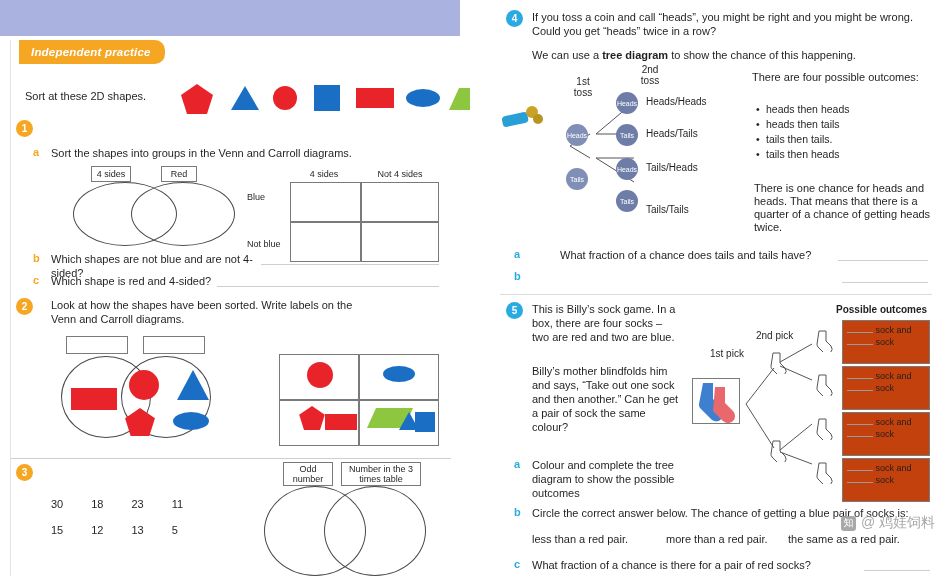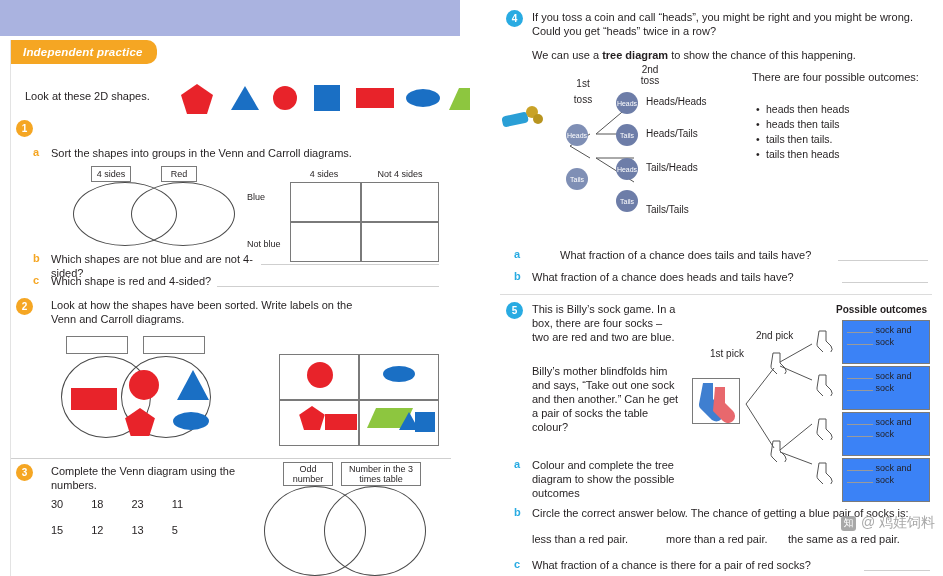--- a/index.html
+++ b/index.html
@@ -22,21 +22,21 @@
   .blue-band {
     position: absolute; left: 0; top: 0; width: 460px; height: 36px;
     background: #aab3e0;
   }
   .left-sheet {
     position: absolute; left: 10px; top: 40px; width: 450px; height: 536px;
     background: #ffffff;
     border-left: 1px solid #e3e3e3;
   }
   .ip-tab {
-    position: absolute; left: 0px; top: 0px;
+    position: absolute; left: 8px; top: 0px;
     background: #f5a623; color: #ffffff;
     font-weight: bold; font-style: italic;
     font-size: 11.5px;
     padding: 6px 14px 6px 12px;
     border-radius: 0 10px 10px 0;
     letter-spacing: .2px;
   }
   .look-label {
     position: absolute; left: 14px; top: 50px; font-size: 11px;
   }
@@ -101,21 +101,21 @@
     display: flex; align-items: center; justify-content: center;
   }
   .node.dark { background: #6d7da8; }
   .bullet-list { position: absolute; font-size: 10.5px; line-height: 15px; }
   .bullet-list div { position: relative; padding-left: 12px; }
   .bullet-list div:before {
     content: "•"; position: absolute; left: 2px; top: 0; color: #231f20;
   }
 
   .ans-box {
-    position: absolute; border: 1px solid #7a7a7a; background: #3b82f6;
+    position: absolute; border: 1px solid #7a7a7a; background: #c2410c;
     font-size: 9px; padding: 3px 4px; line-height: 12px;
   }
   .ans-line { border-bottom: 1px solid #9a9a9a; display:inline-block; width:26px; }
 
   .wm {
     position: absolute; right: 8px; bottom: 44px;
     font-size: 14px; color: #9a9a9a; opacity: .85;
     display: flex; align-items: center; gap: 5px;
   }
   .wm-logo {
@@ -130,21 +130,21 @@
 <body>
 
 <div class="page">
 
   <div class="left-col">
     <div class="blue-band"></div>
     <div class="left-sheet">
 
       <div class="ip-tab">Independent practice</div>
 
-      <div class="look-label">Look at these 2D shapes.</div>
+      <div class="look-label">Sort at these 2D shapes.</div>
 
       <div>
         <div class="sh" style="left:170px; top:44px;">
           <svg width="32" height="30" viewBox="0 0 32 30">
               <polygon points="16,0 32,11 26,30 6,30 0,11" fill="#e8232a"></polygon>
             </svg>
         </div>
         <div class="sh tri" style="left:220px; top:46px;"></div>
         <div class="sh circle-red" style="left:262px; top:46px;"></div>
         <div class="sh sq-blue" style="left:303px; top:45px;"></div>
@@ -237,21 +237,20 @@
           <svg width="20" height="18" viewBox="0 0 20 18">
               <polygon points="10,0 20,18 0,18" fill="#1a6fc4"></polygon>
             </svg>
         </div>
         <div class="sh sq-blue" style="left:404px; top:372px; width:20px; height:20px;"></div>
       </div>
 
       <div class="rule" style="left:0px; top:418px; width:440px;"></div>
 
       <div class="qnum" style="left:5px; top:424px;">3</div>
-      <div class="qtext" style="left:40px; top:424px; width:200px;">Complete the Venn diagram using the numbers.</div>
 
       <div class="lbl-box" style="left:272px; top:422px; width:50px; height:24px;">Odd number</div>
       <div class="lbl-box" style="left:330px; top:422px; width:80px; height:24px;">Number in the 3 times table</div>
       <div class="oval" style="left:253px; top:446px; width:102px; height:90px;"></div>
       <div class="oval" style="left:313px; top:446px; width:102px; height:90px;"></div>
 
       <div style="position:absolute; left:40px; top:458px; font-size:11px;">
         <div style="display:flex; gap:28px;align-items:flex-end;">
           <span>30</span>
           <span>18</span>
@@ -273,21 +272,21 @@
 
   <div class="right-col">
 
     <div class="qnum blue" style="left:36px; top:10px;">4</div>
     <div class="qtext" style="left:62px; top:10px; width:400px;">If you toss a coin and call “heads”, you might be right and you might be wrong. Could you get “heads” twice in a row?</div>
     <div class="qtext" style="left:62px; top:48px; width:400px;">
       <span>We can use a </span><span class="bold">tree diagram</span><span> to show the chance of this happening.</span>
     </div>
 
     <div>
-      <div class="small" style="position:absolute; left:98px; top:76px; width:30px; text-align:center; line-height:16px;">1st toss</div>
+      <div class="small" style="position:absolute; left:98px; top:76px; width:30px; text-align:center; line-height:11px;">1st toss</div>
       <div class="small" style="position:absolute; left:165px; top:64px; width:30px; text-align:center; line-height:11px;">2nd toss</div>
 
       <svg style="position:absolute; left:90px; top:82px;" width="130" height="110">
         <line x1="36" y1="52" x2="74" y2="20" stroke="#555" stroke-width="1"></line>
         <line x1="36" y1="52" x2="74" y2="52" stroke="#555" stroke-width="1"></line>
         <line x1="36" y1="76" x2="74" y2="76" stroke="#555" stroke-width="1"></line>
         <line x1="36" y1="76" x2="74" y2="100" stroke="#555" stroke-width="1"></line>
         <line x1="10" y1="64" x2="30" y2="52" stroke="#555" stroke-width="1"></line>
         <line x1="10" y1="64" x2="30" y2="76" stroke="#555" stroke-width="1"></line>
       </svg>
@@ -313,34 +312,34 @@
       <div class="small" style="position:absolute; left:176px; top:204px;">Tails/Tails</div>
     </div>
 
     <div class="qtext" style="left:282px; top:70px; width:180px;">There are four possible outcomes:</div>
     <div class="bullet-list" style="left:284px; top:102px; width:180px;">
       <div>heads then heads</div>
       <div>heads then tails</div>
       <div>tails then tails.</div>
       <div>tails then heads</div>
     </div>
+    <div class="qtext" style="left:284px; top:182px; width:180px; line-height:13px;">There is one chance for heads and heads. That means that there is a quarter of a chance of getting heads twice.</div>
 
     <div class="sublet blue" style="left:44px; top:248px;">a</div>
     <div class="qtext" style="left:62px; top:248px; width:310px;margin-left:28px;">What fraction of a chance does tails and tails have?</div>
     <div class="rule" style="left:368px; top:260px; width:90px;"></div>
 
     <div class="sublet blue" style="left:44px; top:270px;">b</div>
-    <div class="qtext" style="left:62px; top:270px; width:310px;">What fraction of a chance does heads and tails have?</div>
     <div class="rule" style="left:372px; top:282px; width:86px;"></div>
 
     <div class="divider-h" style="left:30px; top:294px; width:432px;"></div>
 
     <div class="qnum blue" style="left:36px; top:302px;">5</div>
     <div class="qtext" style="left:62px; top:302px; width:150px; line-height:14px;">This is Billy’s sock game. In a box, there are four socks – two are red and two are blue.</div>
-    <div class="qtext" style="left:62px; top:364px; width:150px; line-height:14px;">Billy’s mother blindfolds him and says, “Take out one sock and then another.” Can he get a pair of socks the table colour?</div>
+    <div class="qtext" style="left:62px; top:364px; width:150px; line-height:14px;">Billy’s mother blindfolds him and says, “Take out one sock and then another.” Can he get a pair of sock the same colour?</div>
 
     <div class="small bold" style="position:absolute; left:366px; top:304px;">Possible outcomes</div>
     <div class="small" style="position:absolute; left:286px; top:330px;">2nd pick</div>
     <div class="small" style="position:absolute; left:240px; top:348px;">1st pick</div>
 
     <div class="box" style="left:222px; top:378px; width:48px; height:46px;">
       <svg width="46" height="44" viewBox="0 0 46 44">
         <rect x="0" y="0" width="46" height="44" fill="#ffffff"></rect>
         <path d="M10 4 h10 v16 l10 10 a8 8 0 0 1 -11 11 l-12 -12 a6 6 0 0 1 -1 -4 z" fill="#3f7fd0"></path>
         <path d="M22 8 h10 v16 l8 8 a7 7 0 0 1 -10 10 l-10 -10 z" fill="#e8686d"></path>

